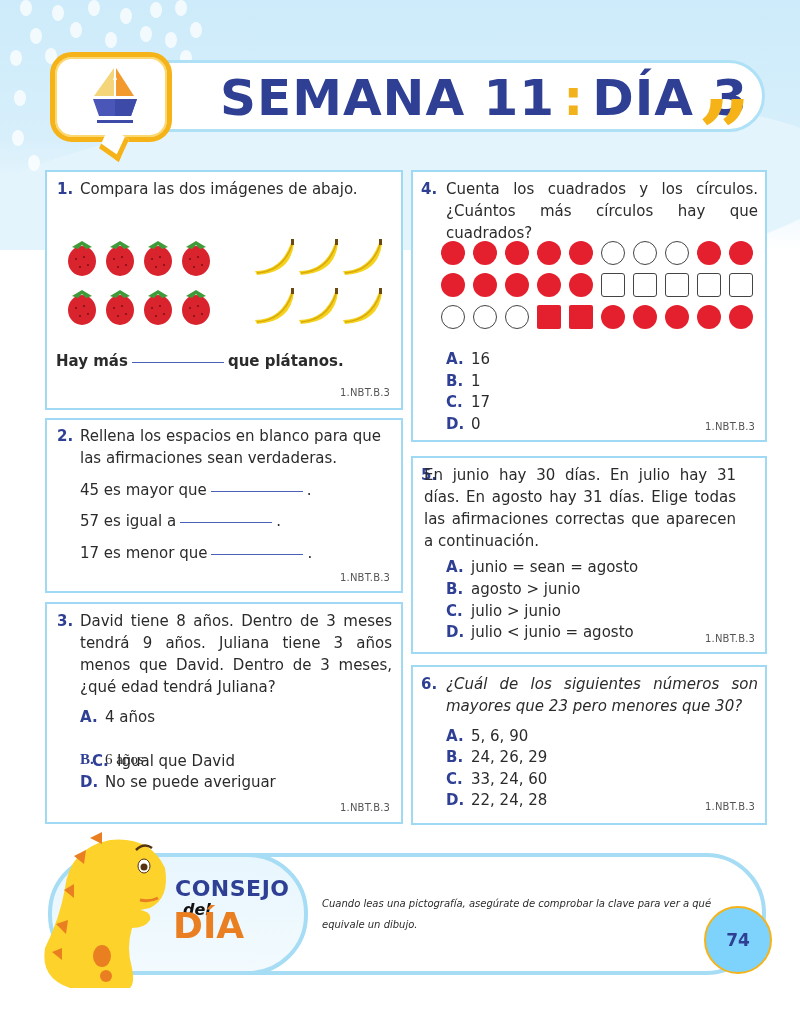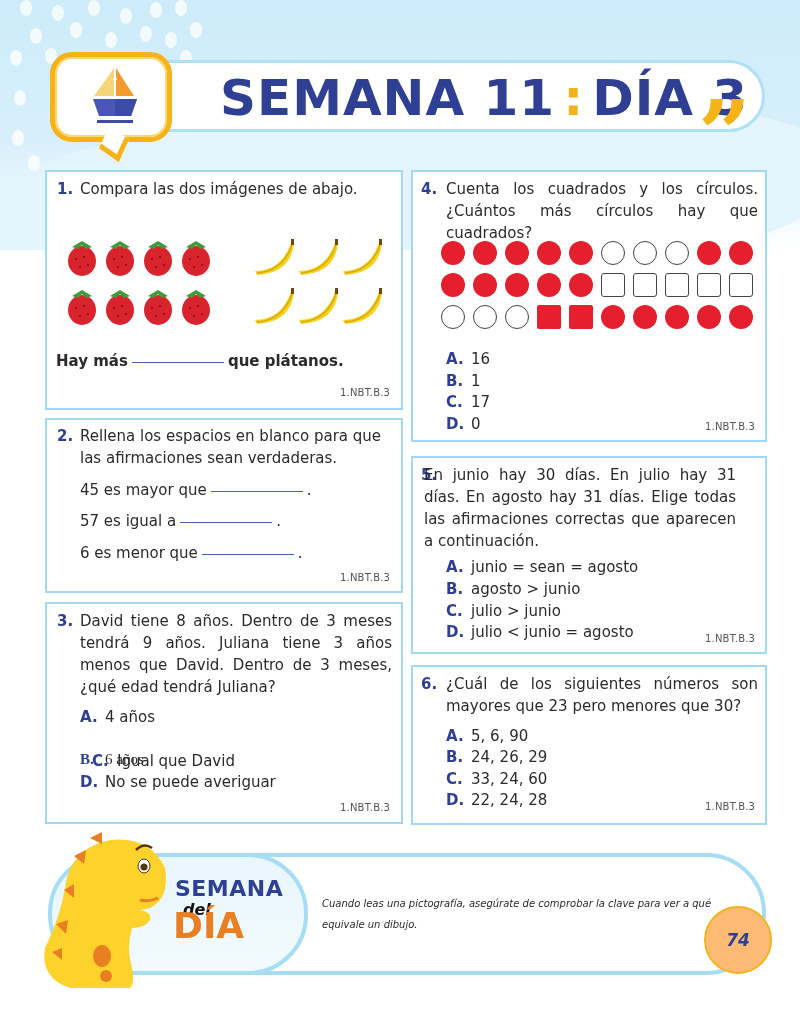--- a/index.html
+++ b/index.html
@@ -110,23 +110,23 @@
   .dia {
     position: absolute; left: 173px; top: 905px; font-weight: bold;
     font-size: 36px; color: #ea7f22;
   }
   .tip-text {
     position: absolute; left: 322px; top: 893px; width: 400px;
     font-size: 10px; line-height: 21px; font-style: italic; color: #2b2b2b;
   }
   .page-circle {
     position: absolute; left: 704px; top: 906px; width: 68px; height: 68px;
-    border-radius: 50%; border: 2.5px solid #f5b318; background: #fdba74;
+    border-radius: 50%; border: 2.5px solid #f5b318; background: #7dd3fc;
     display: flex; align-items: center; justify-content: center;
-    font-weight: bold; font-style: italic; font-size: 17px; color: #2e3f94;
+    font-weight: bold; font-size: 17px; color: #2e3f94;
   }
   .dino { position: absolute; left: 40px; top: 828px; width: 130px; height: 160px; }
 </style>
 </head>
 <body>
 
 <div class="bg-top">
   <div class="bg-wave"></div>
   <div class="dot" style="left:20px;top:0px;"></div>
   <div class="dot" style="left:52px;top:5px;"></div>
@@ -275,21 +275,21 @@
 <div class="card" style="left:45px;top:418px;width:358px;height:175px;"></div>
 <div class="qnum" style="left:57px;top:427px;">2.</div>
 <div class="qtext" style="left:80px;top:425px;width:310px;text-align:left;">Rellena los espacios en blanco para que las afirmaciones sean verdaderas.</div>
 <div class="line" style="left:80px;top:479px;">
   <span>45 es mayor que</span><span class="blank" style="width:92px;"></span><span>.</span>
 </div>
 <div class="line" style="left:80px;top:510px;">
   <span>57 es igual a</span><span class="blank" style="width:92px;"></span><span>.</span>
 </div>
 <div class="line" style="left:80px;top:542px;">
-  <span>6 es menor que</span><span class="blank" style="width:92px;"></span><span>.</span>
+  <span>17 es menor que</span><span class="blank" style="width:92px;"></span><span>.</span>
 </div>
 <div class="std" style="left:340px;top:572px;">1.NBT.B.3</div>
 
 <div class="card" style="left:45px;top:602px;width:358px;height:222px;"></div>
 <div class="qnum" style="left:57px;top:612px;">3.</div>
 <div class="qtext" style="left:80px;top:610px;width:312px;">David tiene 8 años. Dentro de 3 meses tendrá 9 años. Juliana tiene 3 años menos que David. Dentro de 3 meses, ¿qué edad tendrá Juliana?</div>
 <div class="opt" style="left:80px;top:706px;"><span class="l">A.</span><span>4 años</span></div>
 <div class="opt" style="left:80px;top:748px;font-family:Liberation Serif, serif;"><span class="l">B.</span><span>6 años</span></div>
 <div class="opt" style="left:92px;top:750px;"><span class="l">C.</span><span>Igual que David</span></div>
 <div class="opt" style="left:80px;top:771px;"><span class="l">D.</span><span>No se puede averiguar</span></div>
@@ -340,21 +340,21 @@
 <div class="qnum" style="left:421px;top:466px;">5.</div>
 <div class="qtext" style="left:424px;top:464px;width:312px;">En junio hay 30 días. En julio hay 31 días. En agosto hay 31 días. Elige todas las afirmaciones correctas que aparecen a continuación.</div>
 <div class="opt" style="left:446px;top:556px;"><span class="l">A.</span><span>junio = sean = agosto</span></div>
 <div class="opt" style="left:446px;top:578px;"><span class="l">B.</span><span>agosto &gt; junio</span></div>
 <div class="opt" style="left:446px;top:600px;"><span class="l">C.</span><span>julio &gt; junio</span></div>
 <div class="opt" style="left:446px;top:621px;"><span class="l">D.</span><span>julio &lt; junio = agosto</span></div>
 <div class="std" style="left:705px;top:633px;">1.NBT.B.3</div>
 
 <div class="card" style="left:411px;top:665px;width:356px;height:160px;"></div>
 <div class="qnum" style="left:421px;top:675px;">6.</div>
-<div class="qtext" style="left:446px;top:673px;width:312px;">¿Cuál de los siguientes números son mayores que 23 pero menores que 30?</div>
+<div class="qtext" style="left:446px;top:673px;width:312px;font-style:italic;">¿Cuál de los siguientes números son mayores que 23 pero menores que 30?</div>
 <div class="opt" style="left:446px;top:725px;"><span class="l">A.</span><span>5, 6, 90</span></div>
 <div class="opt" style="left:446px;top:746px;"><span class="l">B.</span><span>24, 26, 29</span></div>
 <div class="opt" style="left:446px;top:768px;"><span class="l">C.</span><span>33, 24, 60</span></div>
 <div class="opt" style="left:446px;top:789px;"><span class="l">D.</span><span>22, 24, 28</span></div>
 <div class="std" style="left:705px;top:801px;">1.NBT.B.3</div>
 
 <div class="tip-pill"></div>
 <div class="tip-inner"></div>
 <svg class="dino" viewBox="0 0 130 160">
   <path d="M30 160 Q0 150 5 120 Q20 90 25 60 Q30 20 70 12 Q110 8 125 40 Q130 70 110 80 L100 82 Q112 84 110 92 Q105 100 92 100 Q86 120 92 140 Q95 155 90 160 Z" fill="#fcd22b"></path>
@@ -363,17 +363,17 @@
   <polygon points="24,62 34,56 34,70" fill="#ea7f22"></polygon>
   <polygon points="16,96 28,92 26,106" fill="#ea7f22"></polygon>
   <polygon points="12,124 22,120 22,132" fill="#ea7f22"></polygon>
   <ellipse cx="62" cy="128" rx="9" ry="11" fill="#ea7f22"></ellipse>
   <ellipse cx="66" cy="148" rx="6" ry="6" fill="#ea7f22"></ellipse>
   <ellipse cx="104" cy="38" rx="6" ry="7" fill="#ffffff" stroke="#553311" stroke-width="1"></ellipse>
   <circle cx="104" cy="39" r="3.5" fill="#553311"></circle>
   <path d="M96 22 Q104 14 112 20" stroke="#553311" stroke-width="2.5" fill="none"></path>
   <path d="M100 72 Q110 74 118 70" stroke="#ea7f22" stroke-width="3" fill="none"></path>
 </svg>
-<div class="consejo">SEMANA</div>
+<div class="consejo">CONSEJO</div>
 <div class="del">del</div>
 <div class="dia">DÍA</div>
 <div class="tip-text">Cuando leas una pictografía, asegúrate de comprobar la clave para ver a qué equivale un dibujo.</div>
 <div class="page-circle">74</div>
 
 </body></html>

